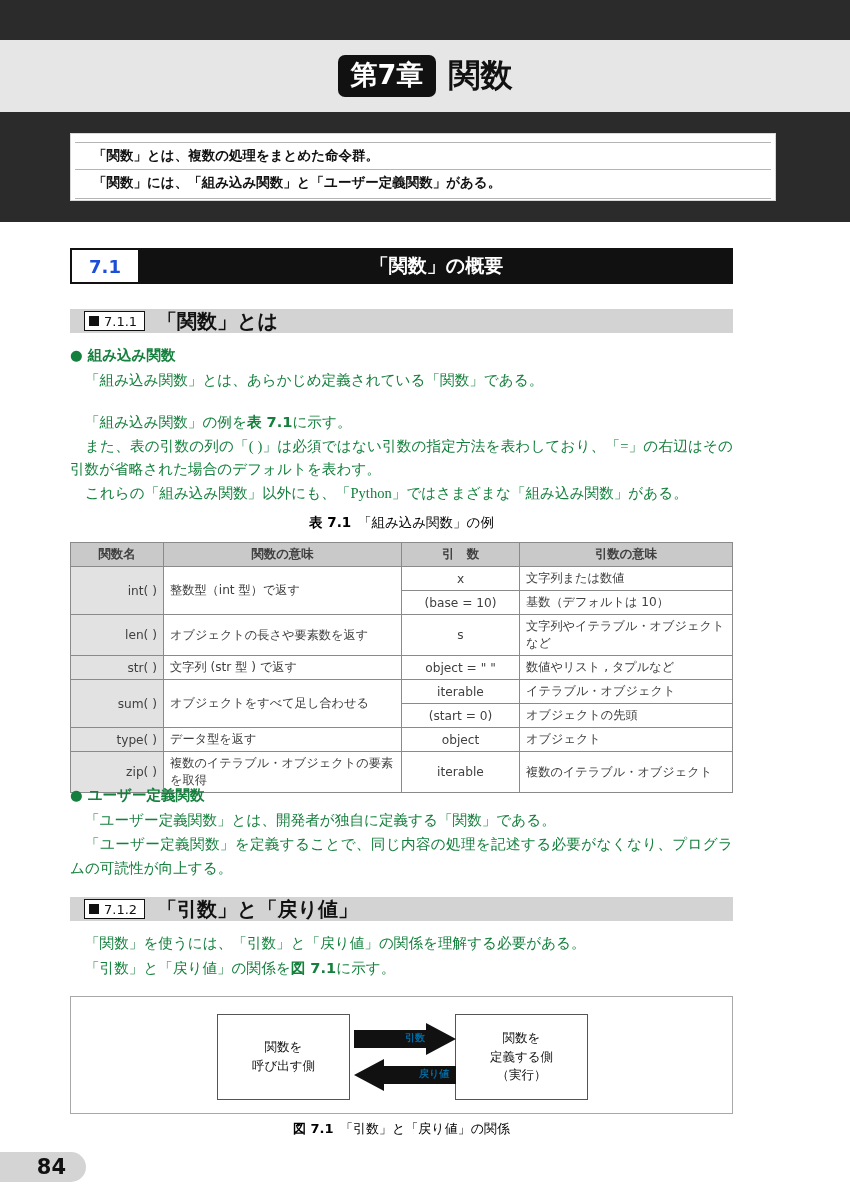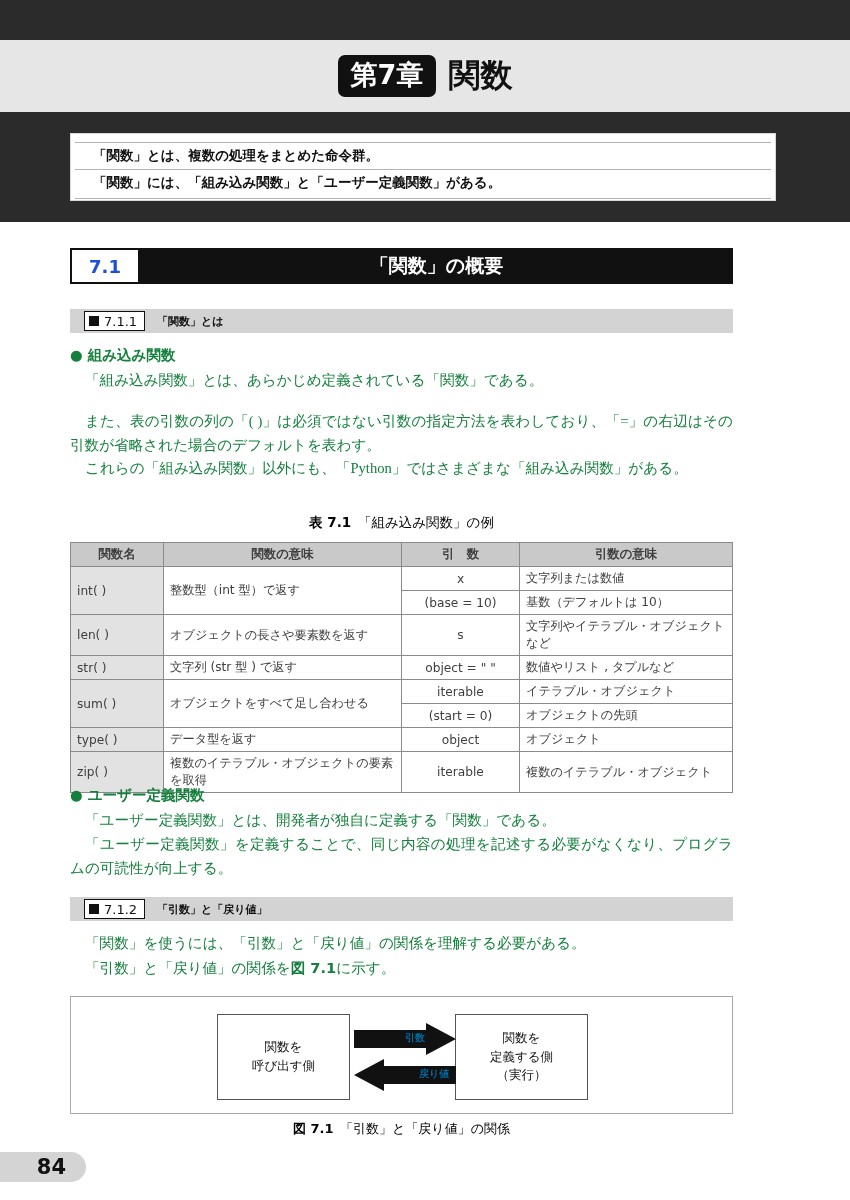--- a/index.html
+++ b/index.html
@@ -148,21 +148,21 @@
   }
   .sub-sq {
     width: 10px; height: 10px;
     background: #111111;
     display: inline-block;
   }
   .sub-title {
     margin-left: 12px;
     font-family: "DejaVu Sans", "Liberation Sans", sans-serif;
     font-weight: bold;
-    font-size: 11px;
+    font-size: 20px;
     color: #111111;
   }
 
   
   .body-block {
     position: absolute;
     left: 70px;
     width: 663px;
     font-family: "Liberation Serif", "DejaVu Serif", serif;
     font-size: 14.6px;
@@ -216,21 +216,21 @@
   }
   table.fn-table thead th {
     background: #c9c9c9;
     text-align: center;
     font-weight: bold;
     height: 17px;
     font-size: 12.4px;
   }
   td.c-name {
     background: #e2e2e2;
-    text-align: left;
+    text-align: right;
     width: 80px;
   }
   td.c-mean {
     background: #ffffff;
     text-align: left;
     width: 225px;
   }
   td.c-arg {
     background: #ffffff;
     text-align: center;
@@ -349,20 +349,21 @@
   </div>
   <div class="sub-title">「関数」とは</div>
 </div>
 
 <div class="body-block" style="top:344px;">
   <p class="bullet-head">● 組み込み関数</p>
   <p class="para">「組み込み関数」とは、あらかじめ定義されている「関数」である。</p>
 </div>
 
 <div class="body-block" style="top:410px;">
+  <p class="para"><span>「組み込み関数」の例を</span><span class="bld">表 7.1</span><span>に示す。</span></p>
   <p class="para">また、表の引数の列の「( )」は必須ではない引数の指定方法を表わしており、「=」の右辺はその引数が省略された場合のデフォルトを表わす。</p>
   <p class="para">これらの「組み込み関数」以外にも、「Python」ではさまざまな「組み込み関数」がある。</p>
 </div>
 
 <div class="table-caption">
   <span class="bld">表 7.1</span>&nbsp;&nbsp;<span>「組み込み関数」の例</span>
 </div>
 
 <table class="fn-table">
   <thead>

